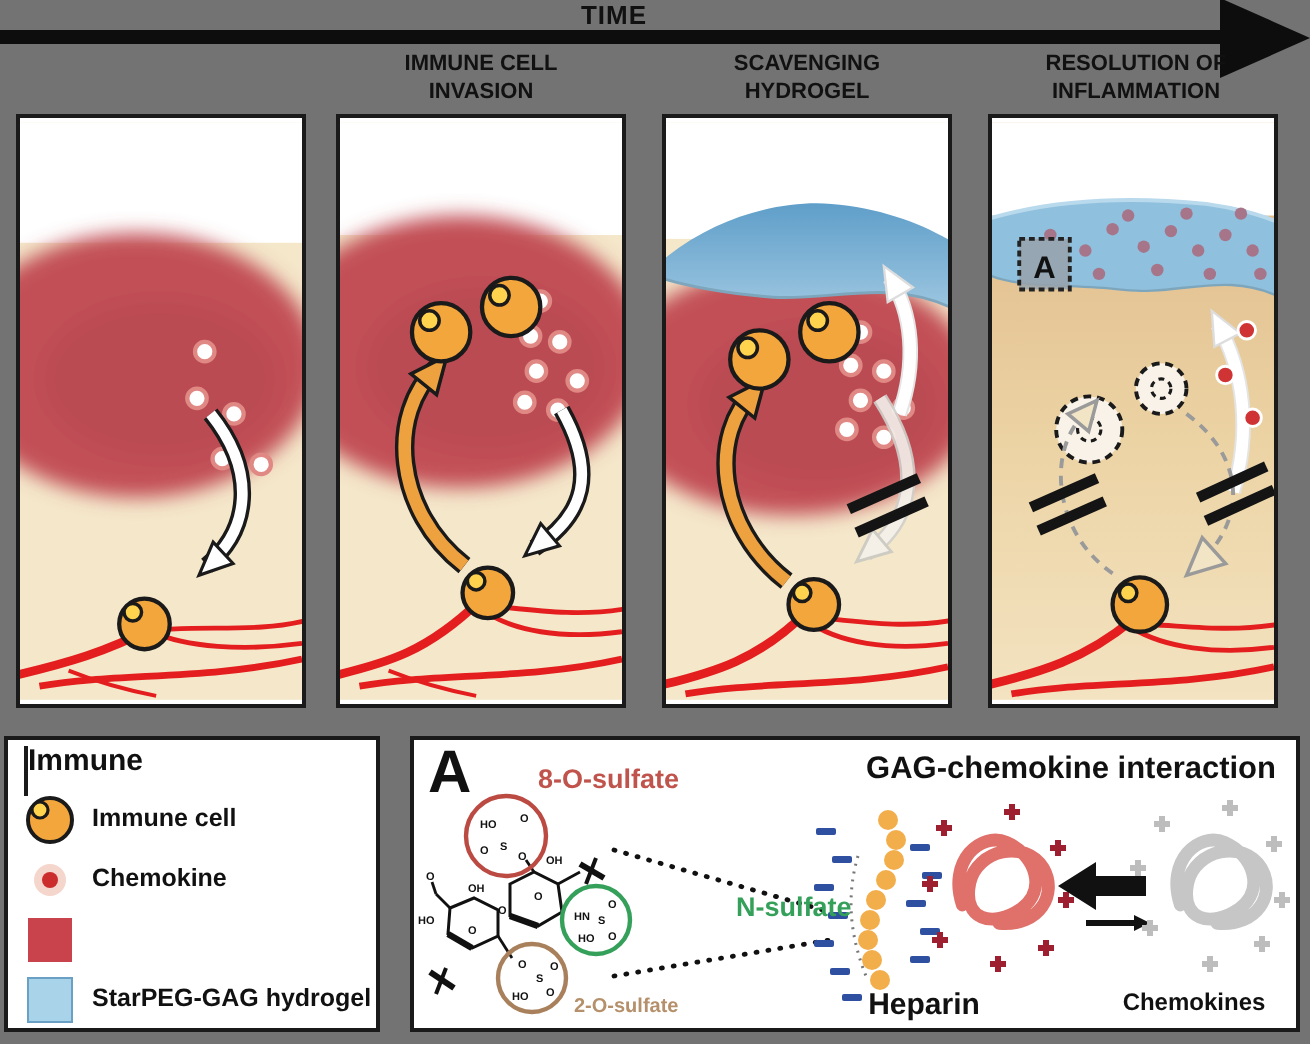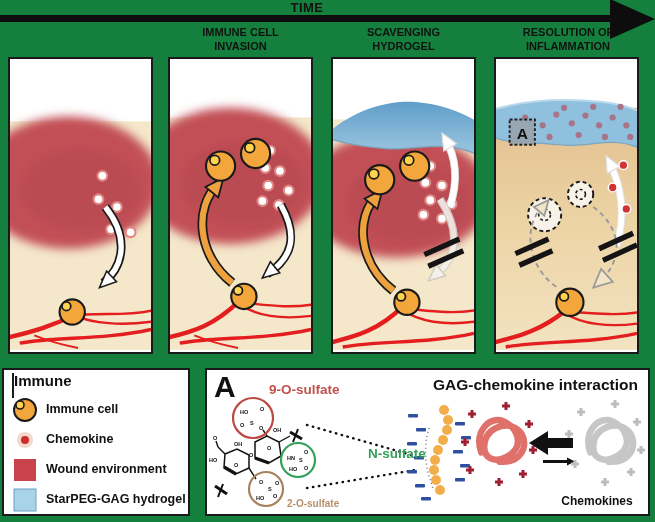--- a/index.html
+++ b/index.html
@@ -1,18 +1,18 @@
 <!DOCTYPE html>
 <html><head>
 <meta charset="utf-8">
 <style>
   * { margin:0; padding:0; box-sizing:border-box; }
   html,body { background:#fff; }
   .fig {
-    position:relative; width:655px; height:522px; background:#15803d;
+    position:relative; width:655px; height:522px; background:#737373;
     font-family:"Liberation Sans", sans-serif; color:#111; overflow:hidden;
   }
   
   .time-label { position:absolute; left:0; top:0; width:614px; text-align:center;
     font-size:13px; font-weight:bold; letter-spacing:.5px; }
   .time-bar { position:absolute; left:0; top:15px; width:612px; height:7px; background:#0d0d0d; }
   .time-head { position:absolute; left:610px; top:-1px; width:0; height:0;
     border-left:45px solid #0d0d0d; border-top:20px solid transparent; border-bottom:20px solid transparent; }
   
   .hdr { position:absolute; top:26px; text-align:center; font-size:11px; font-weight:bold;
@@ -320,21 +320,20 @@
         <circle cx="15" cy="14" r="8" fill="#f5d6cd"></circle>
         <circle cx="15" cy="14" r="4" fill="#cb2c2c"></circle>
       </svg>
       <span class="lg-label">Chemokine</span>
     </div>
 
     <div class="lg-row" style="top:86px;">
       <svg class="lg-swatch" viewBox="0 0 30 28">
         <rect x="4" y="3" width="22" height="22" fill="#c8434b"></rect>
       </svg>
-      <span class="lg-label">Wound environment</span>
     </div>
 
     <div class="lg-row" style="top:116px;">
       <svg class="lg-swatch" viewBox="0 0 30 28">
         <rect x="4" y="3" width="22" height="22" fill="#a9d3e9" stroke="#6aa0c4" stroke-width="1"></rect>
       </svg>
       <span class="lg-label">StarPEG-GAG hydrogel</span>
     </div>
   </div>
 
@@ -449,19 +448,20 @@
             <path d="M 434,76 v 8 M 430,80 h 8"></path>
           <path d="M 424,98 v 8 M 420,102 h 8"></path>
             <path d="M 398,108 v 8 M 394,112 h 8"></path>
           <path d="M 368,90 v 8 M 364,94 h 8"></path>
             <path d="M 362,60 v 8 M 358,64 h 8"></path>
         </g>
       </g>
     </svg>
     <div class="a-marker">A</div>
     <div class="a-title">GAG-chemokine interaction</div>
-    <div class="lbl-6o">9-O-sulfate</div>
+    <div class="lbl-6o">8-O-sulfate</div>
     <div class="lbl-n">N-sulfate</div>
     <div class="lbl-2o">2-O-sulfate</div>
+    <div class="lbl-hep">Heparin</div>
     <div class="lbl-chem">Chemokines</div>
   </div>
 
 </div>
 
 </body></html>

